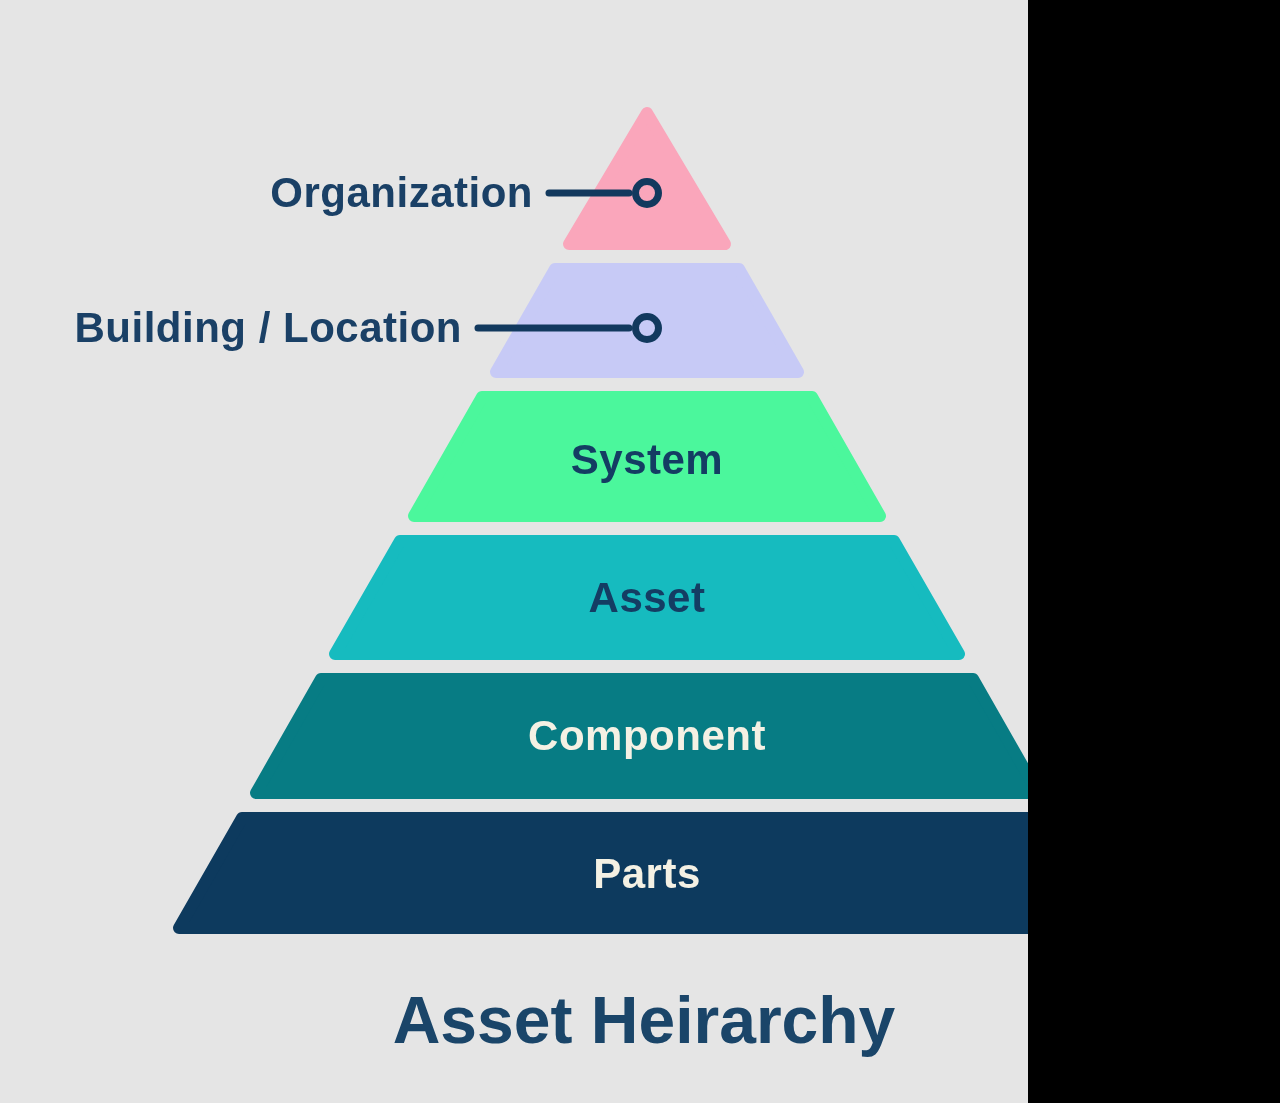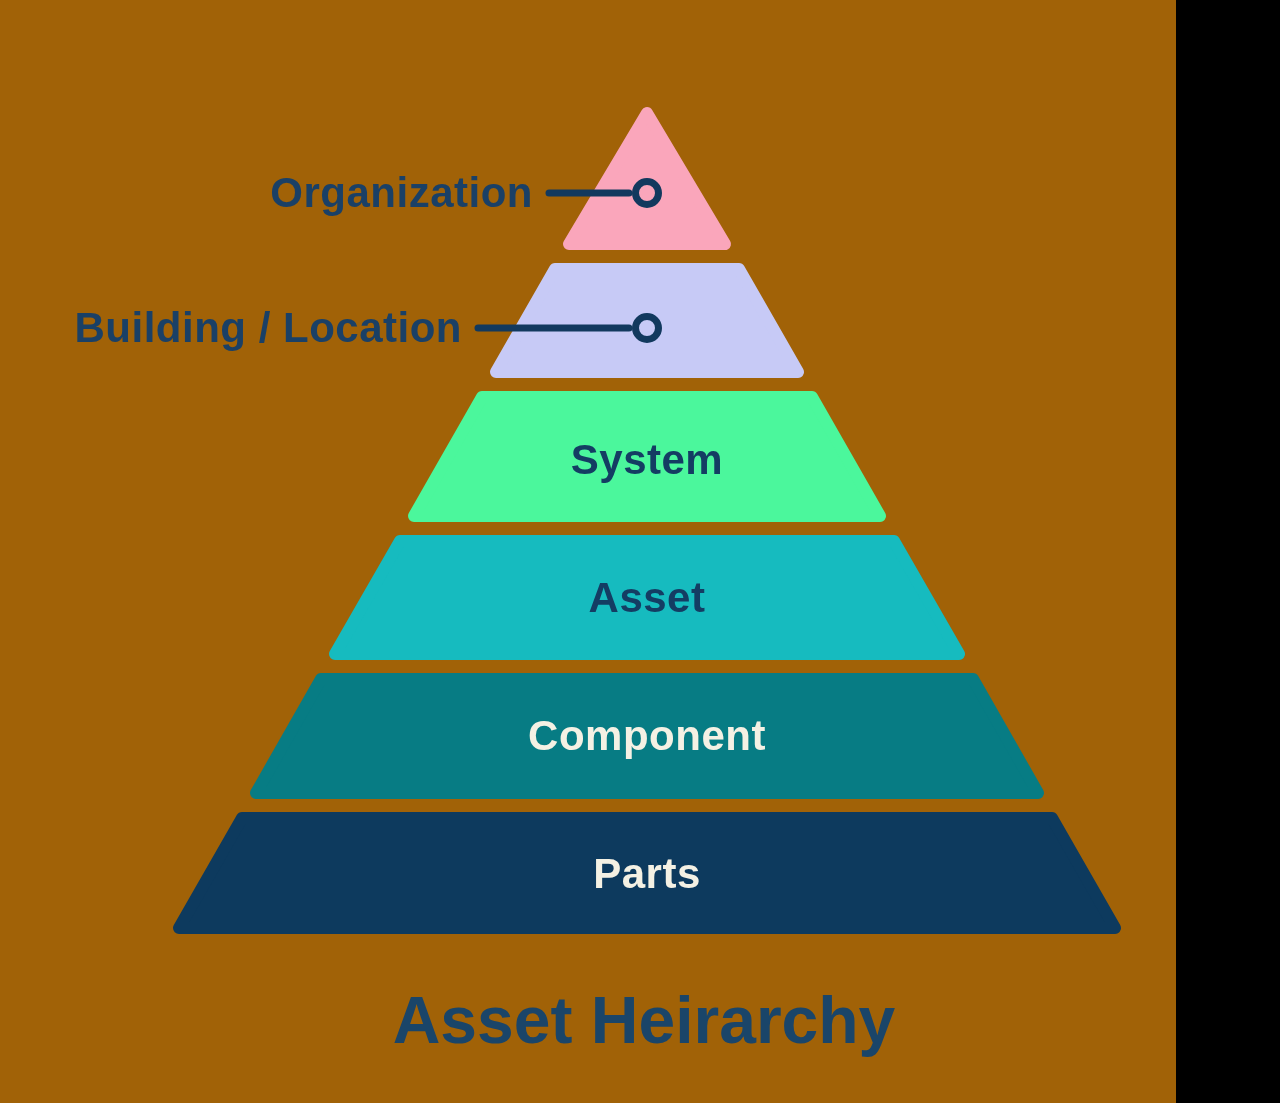--- a/index.html
+++ b/index.html
@@ -2,23 +2,23 @@
 <html><head>
 <meta charset="utf-8">
 <style>
   html, body {
     margin: 0;
     padding: 0;
     background: #000000;
   }
   .stage {
     position: relative;
-    width: 1176px;
+    width: 1028px;
     height: 1103px;
-    background: #a16207;
+    background: #e5e5e5;
     overflow: hidden;
     font-family: "Liberation Sans", sans-serif;
   }
   svg text {
     font-family: "Liberation Sans", sans-serif;
   }
   .level-shape {
     stroke-width: 12;
     stroke-linejoin: round;
   }

